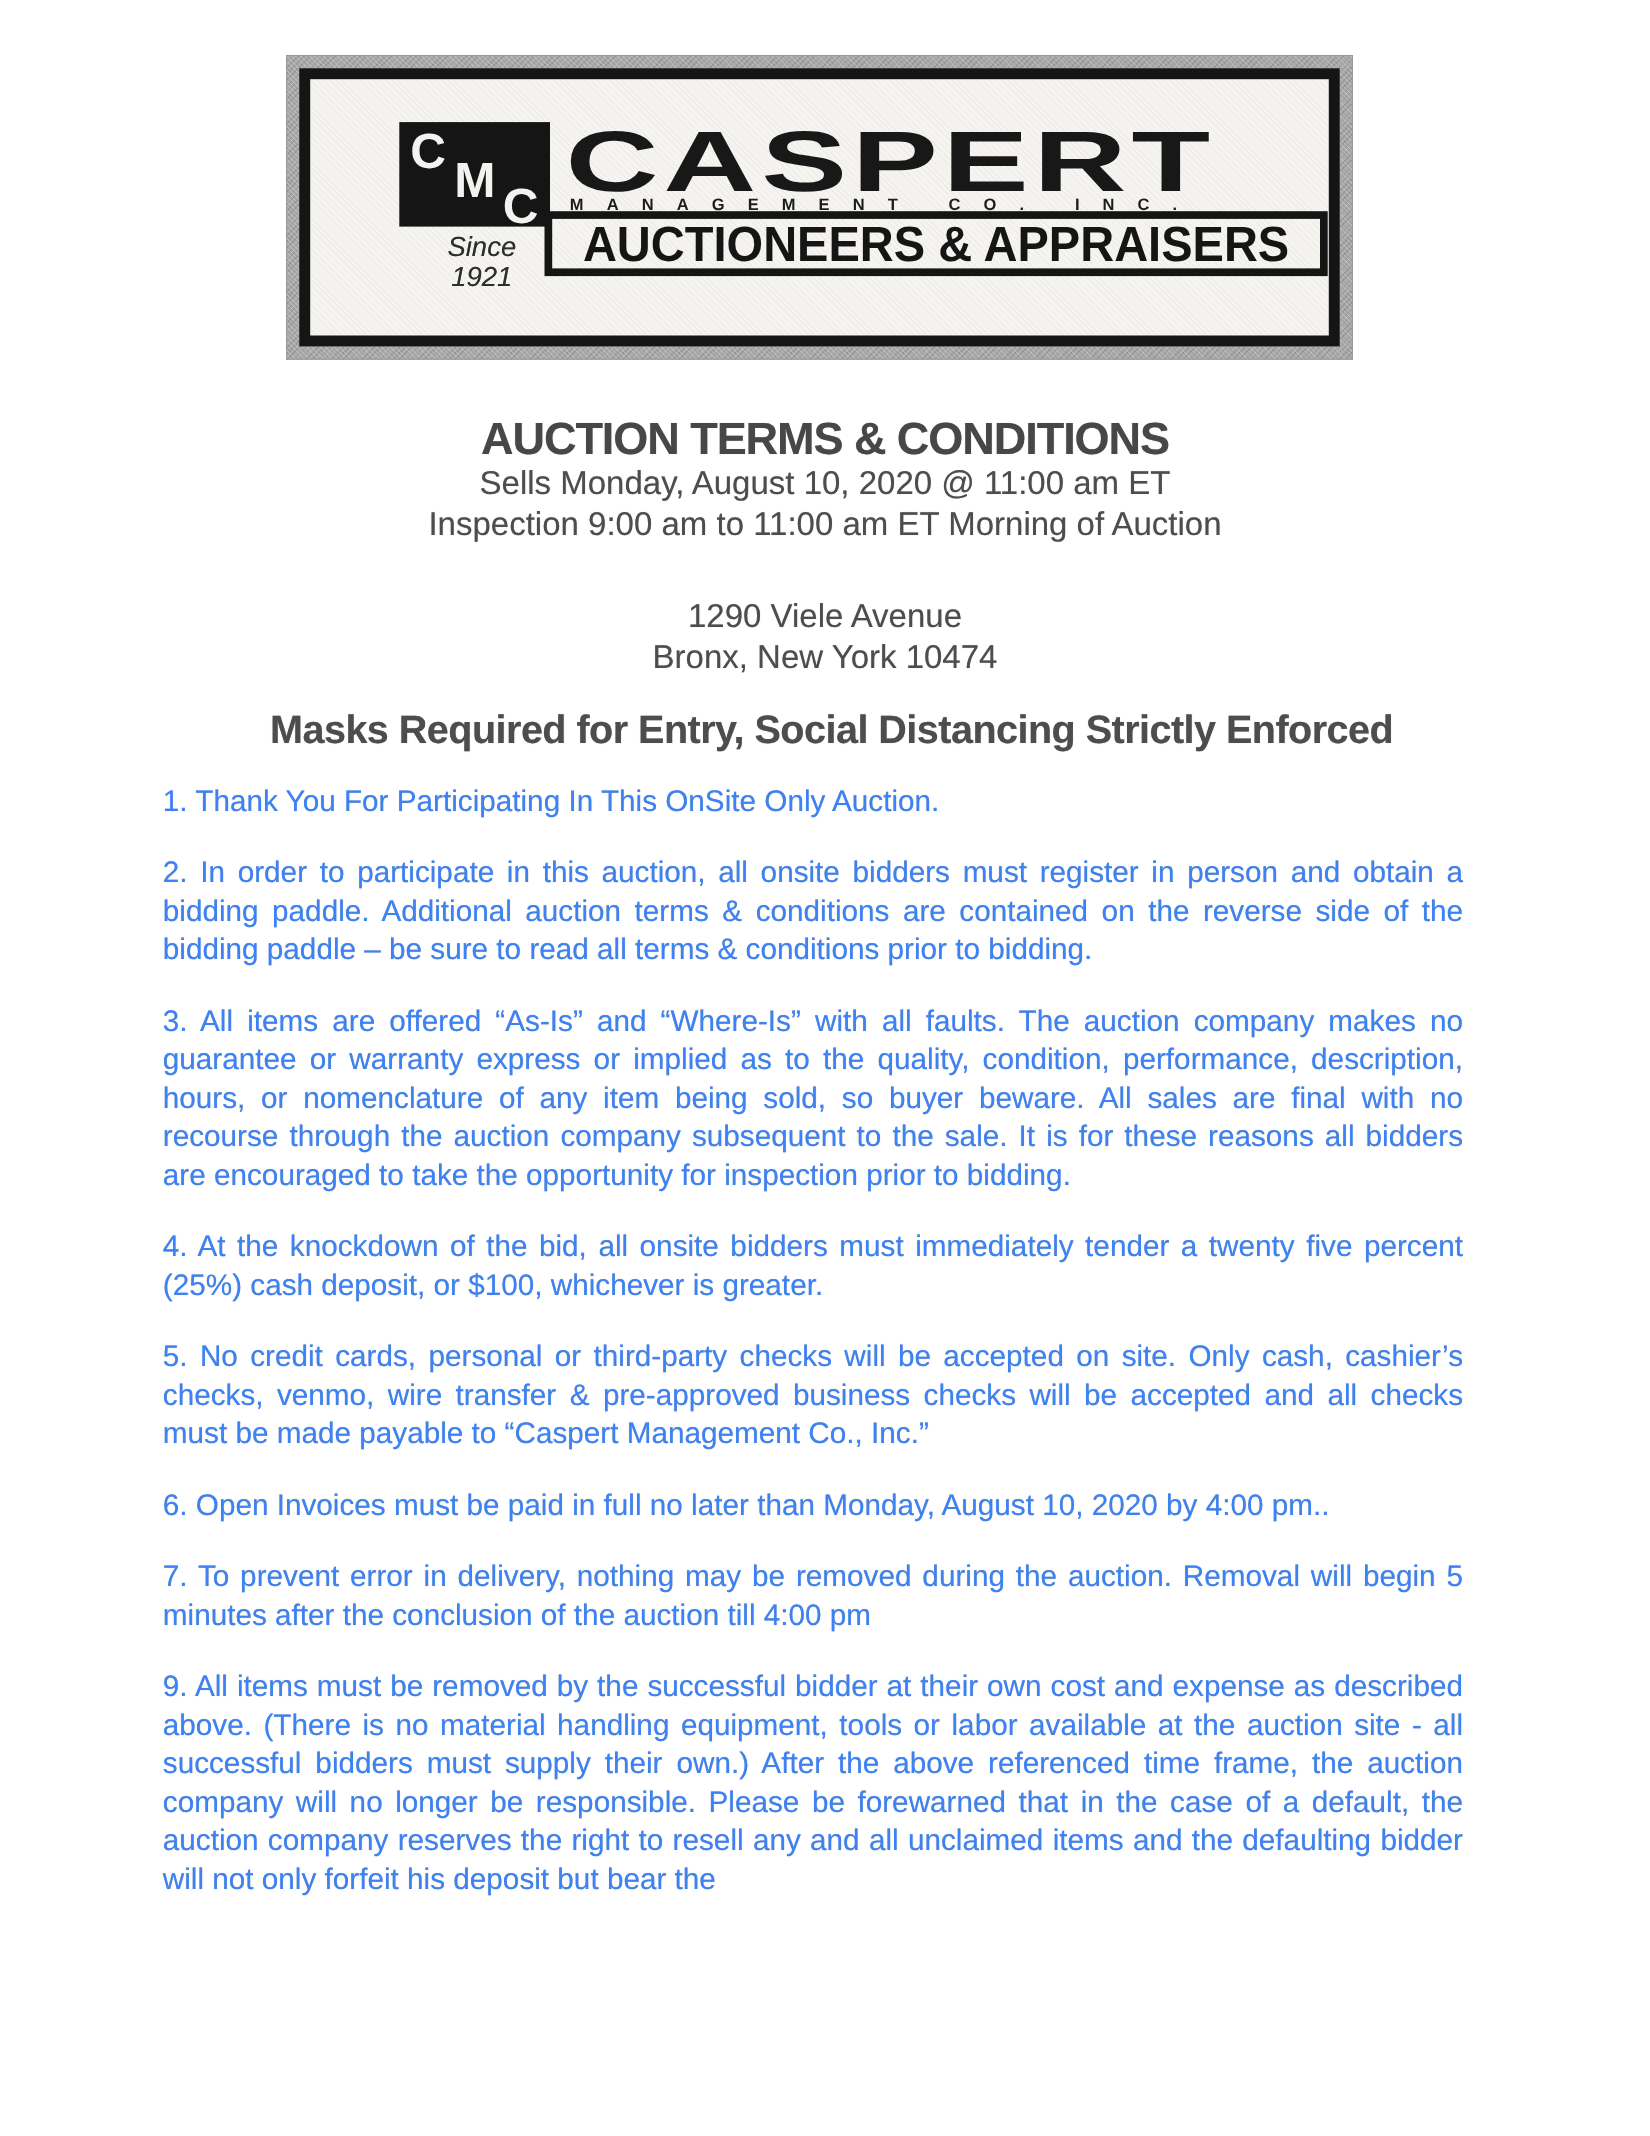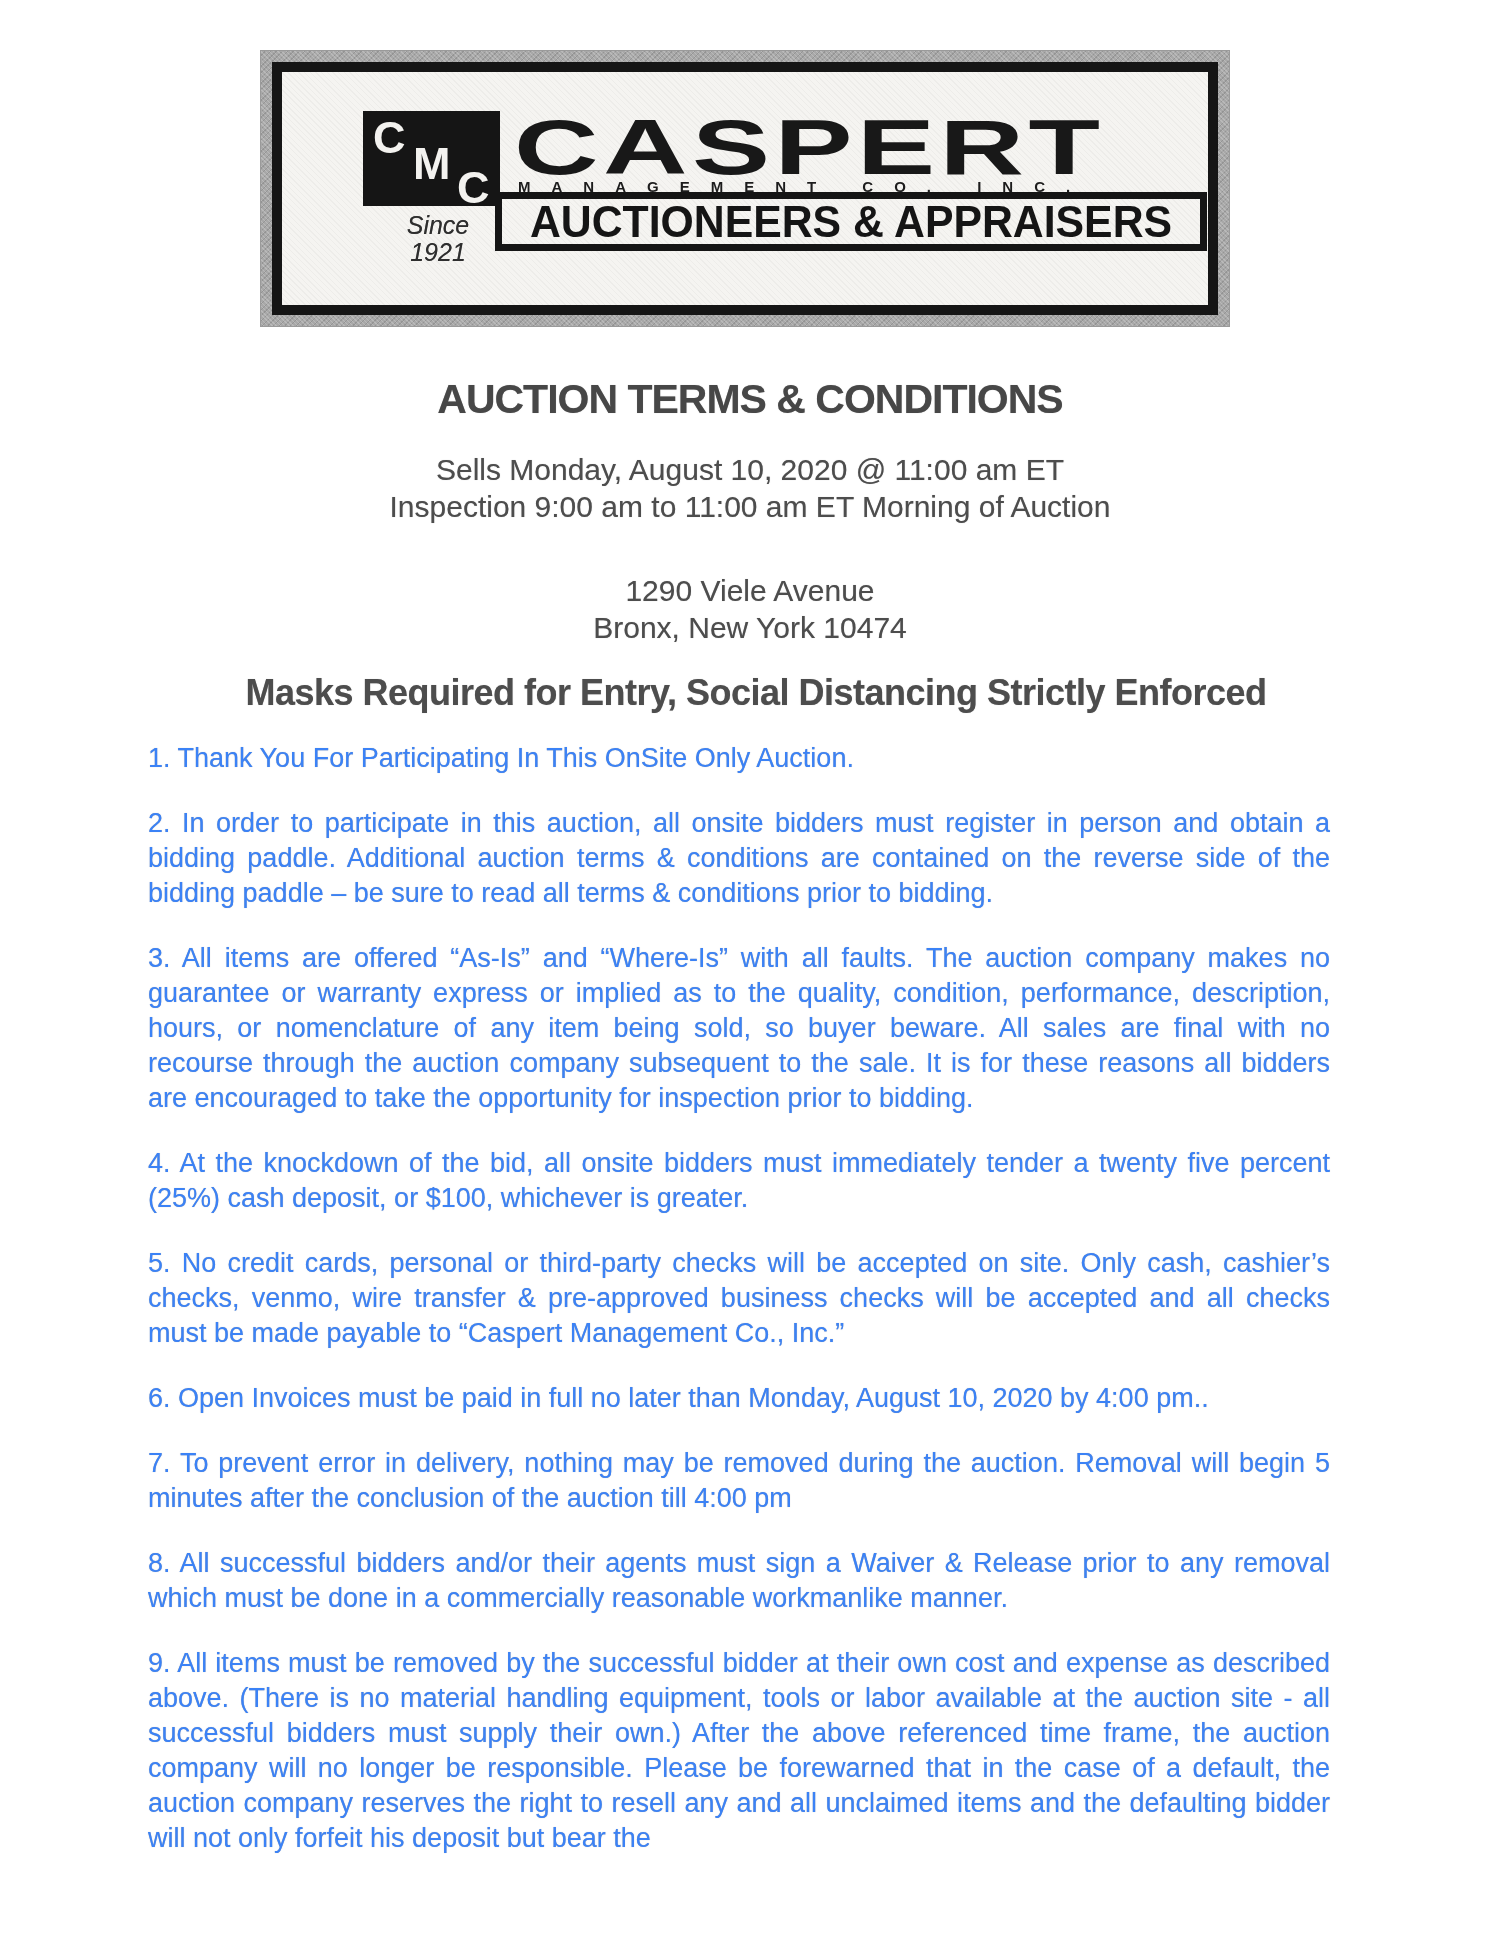--- a/index.html
+++ b/index.html
@@ -124,21 +124,21 @@
     color: #474747;
     text-shadow: 0 0 0.7px rgba(71,71,71,.5);
   }
   .center-line {
     text-align: center;
     font-size: 30px;
     line-height: 37px;
     color: #4d4d4d;
     text-shadow: 0 0 0.7px rgba(77,77,77,.5);
   }
-  .sale-block    { margin-top: 30px; }
+  .sale-block    { }
   .address-block { margin-top: 47px; }
   .notice-line {
     margin-top: 28px;
     font-weight: bold;
     letter-spacing: -0.5px;
     font-size: 36px;
     padding-left: 12px;
   }
   .terms {
     width: 1182px;
@@ -196,15 +196,14 @@
 <div class="center-line notice-line">Masks Required for Entry, Social Distancing Strictly Enforced</div>
 
 <div class="terms">
   <p class="term">1. Thank You For Participating In This OnSite Only Auction.</p>
   <p class="term">2. In order to participate in this auction, all onsite bidders must register in person and obtain a bidding paddle. Additional auction terms &amp; conditions are contained on the reverse side of the bidding paddle – be sure to read all terms &amp; conditions prior to bidding.</p>
   <p class="term">3. All items are offered “As-Is” and “Where-Is” with all faults. The auction company makes no guarantee or warranty express or implied as to the quality, condition, performance, description, hours, or nomenclature of any item being sold, so buyer beware. All sales are final with no recourse through the auction company subsequent to the sale. It is for these reasons all bidders are encouraged to take the opportunity for inspection prior to bidding.</p>
   <p class="term">4. At the knockdown of the bid, all onsite bidders must immediately tender a twenty five percent (25%) cash deposit, or $100, whichever is greater.</p>
   <p class="term">5. No credit cards, personal or third-party checks will be accepted on site. Only cash, cashier’s checks, venmo, wire transfer &amp; pre-approved business checks will be accepted and all checks must be made payable to “Caspert Management Co., Inc.”</p>
   <p class="term">6. Open Invoices must be paid in full no later than Monday, August 10, 2020 by 4:00 pm..</p>
   <p class="term">7. To prevent error in delivery, nothing may be removed during the auction. Removal will begin 5 minutes after the conclusion of the auction till 4:00 pm</p>
-  <p class="term">8. All successful bidders and/or their agents must sign a Waiver &amp; Release prior to any removal which must be done in a commercially reasonable workmanlike manner.</p>
   <p class="term">9. All items must be removed by the successful bidder at their own cost and expense as described above. (There is no material handling equipment, tools or labor available at the auction site - all successful bidders must supply their own.) After the above referenced time frame, the auction company will no longer be responsible. Please be forewarned that in the case of a default, the auction company reserves the right to resell any and all unclaimed items and the defaulting bidder will not only forfeit his deposit but bear the</p>
 </div>
 
 </body></html>

